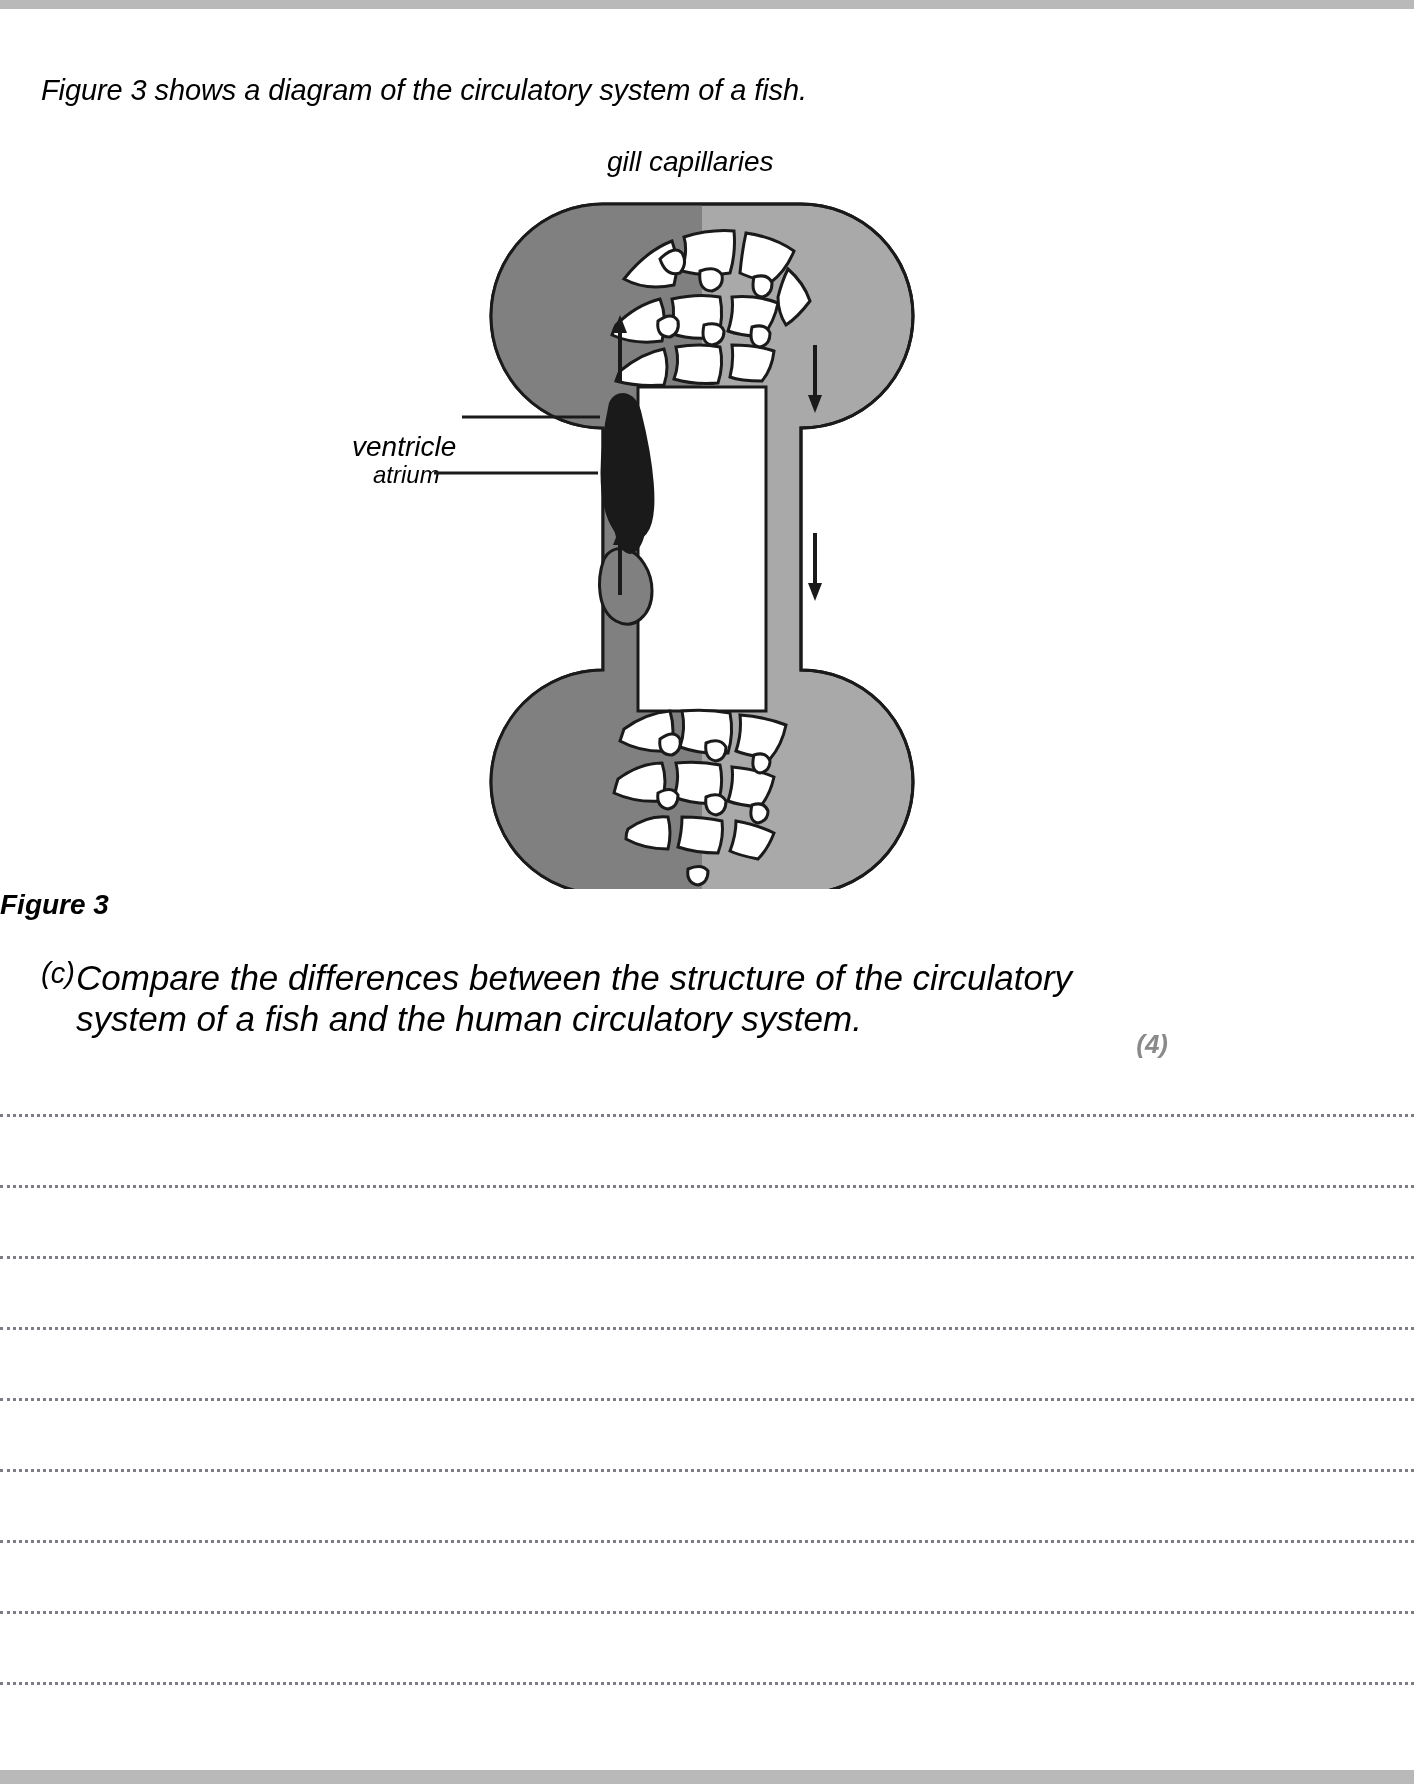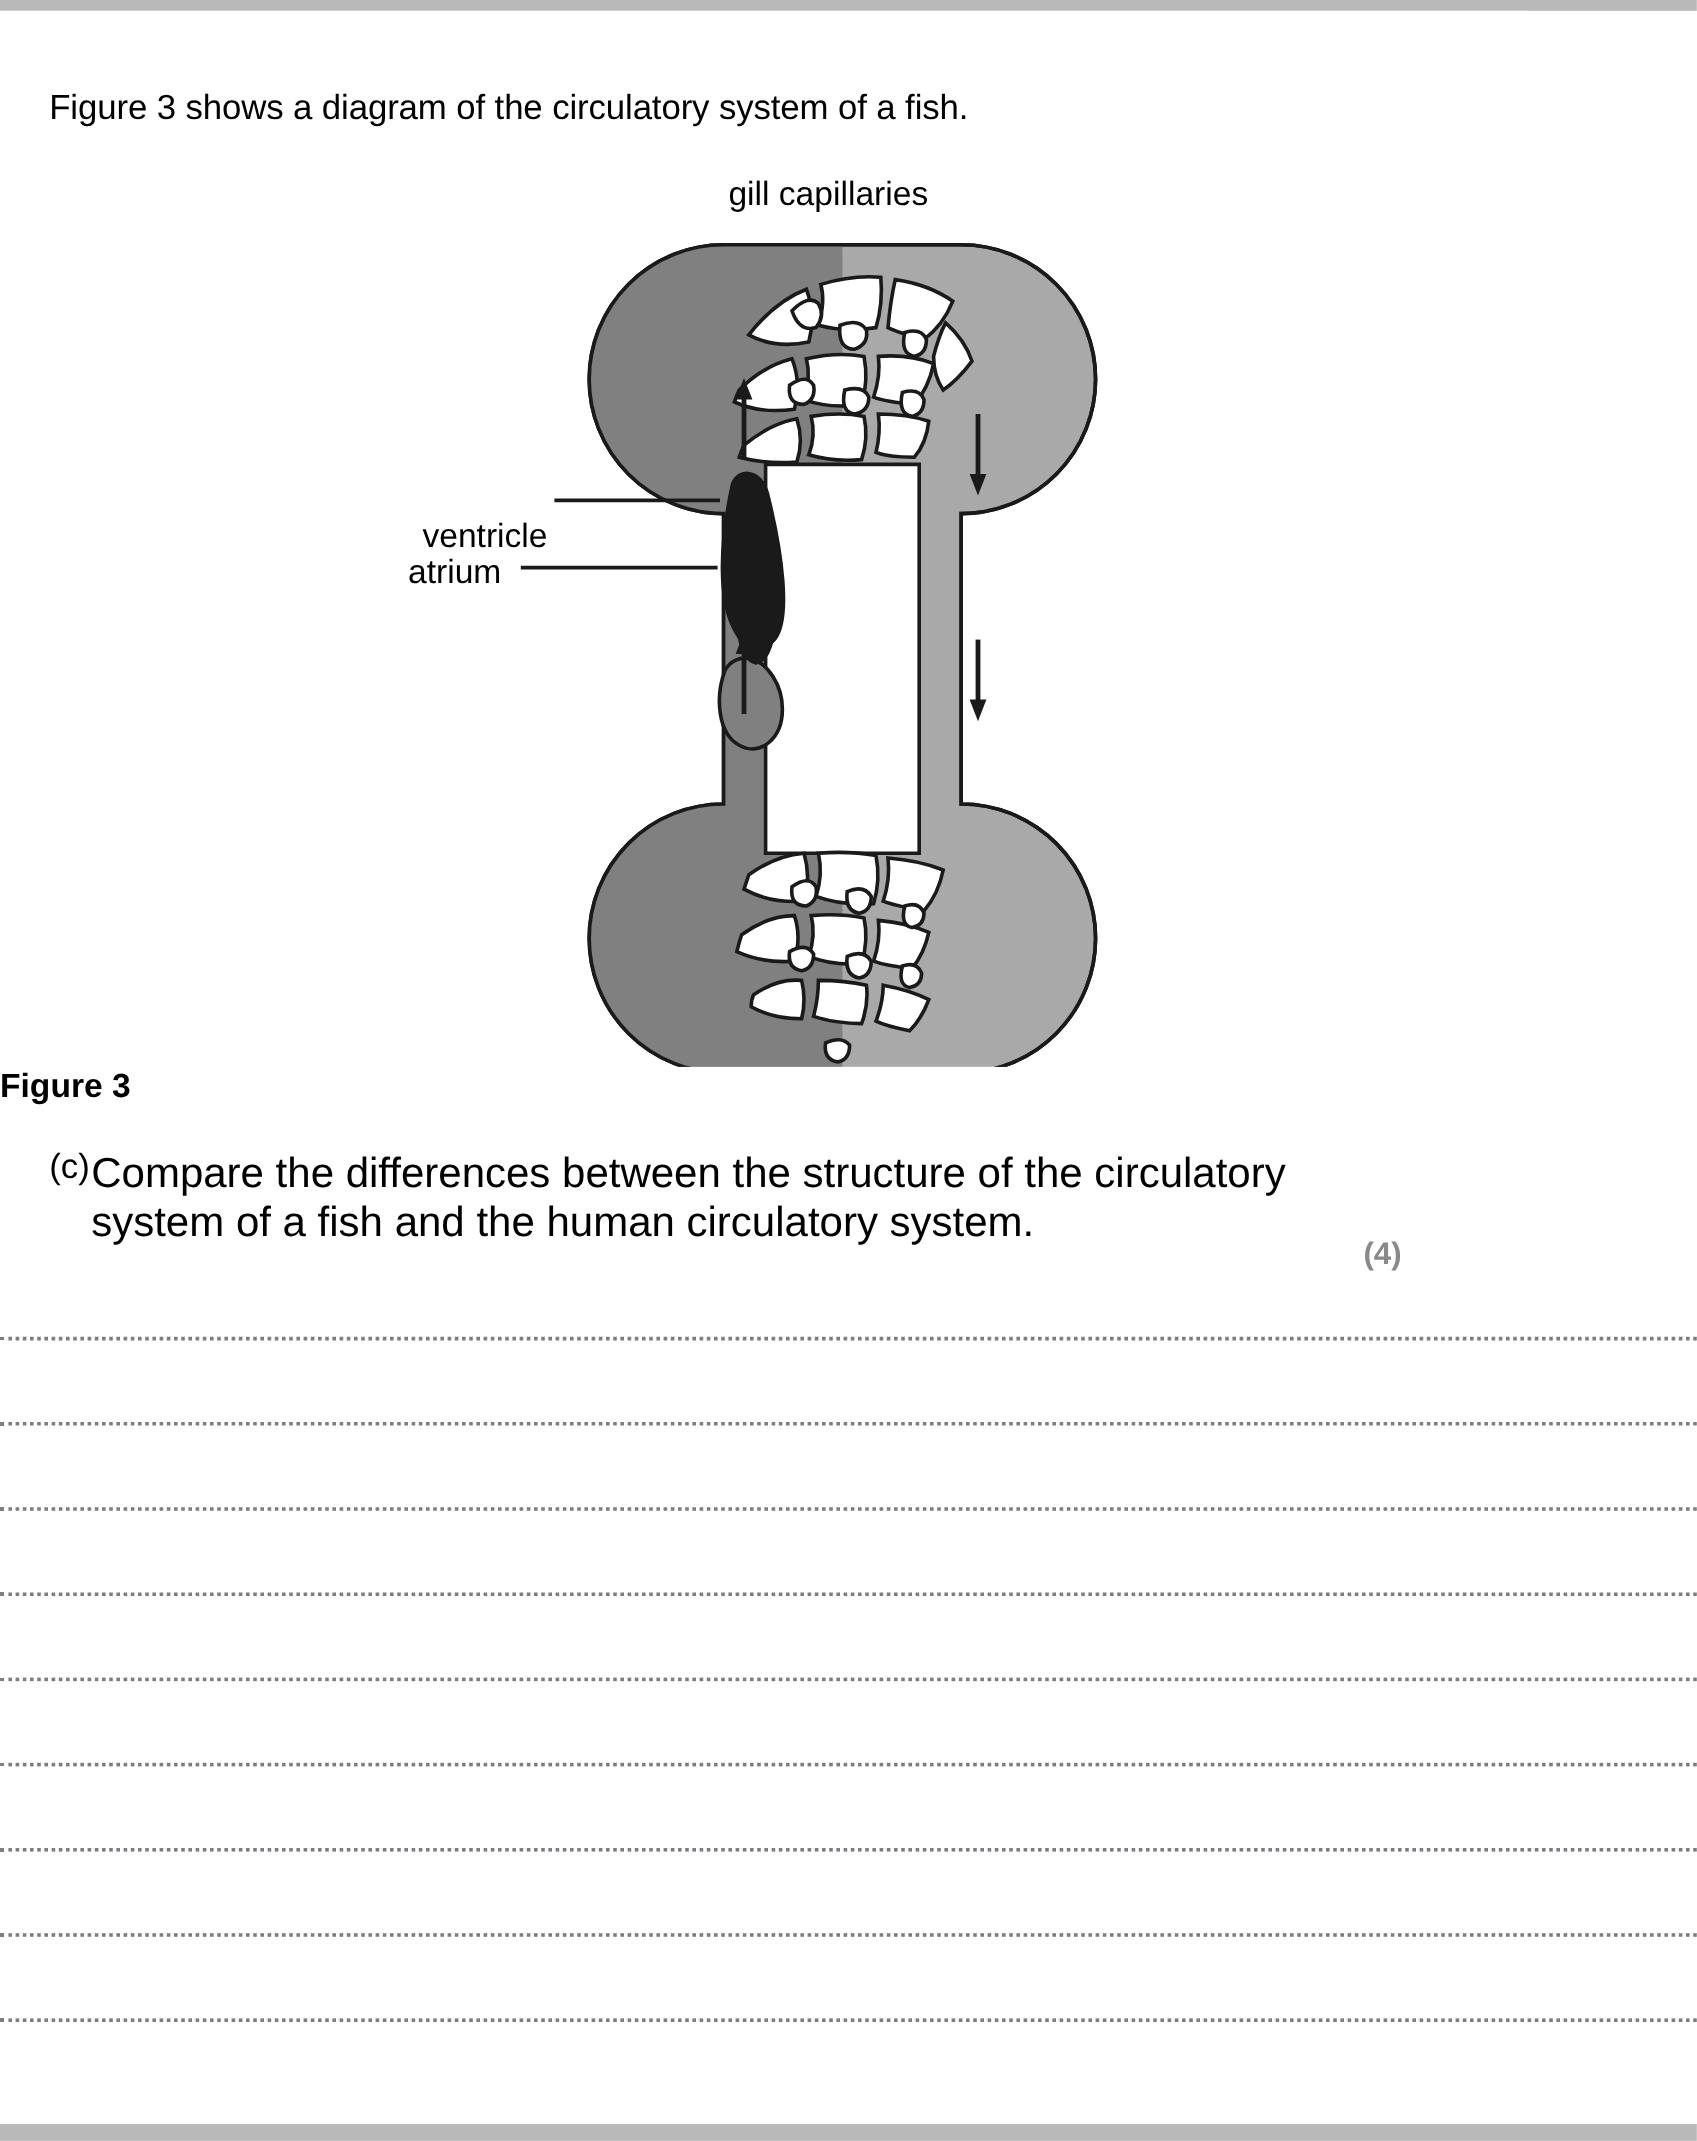--- a/index.html
+++ b/index.html
@@ -27,20 +27,21 @@
     position: absolute;
     left: 0; bottom: 0;
     width: 1414px; height: 14px;
     background: #b9b9b9;
   }
   .page-body {
     position: absolute;
     left: 0; top: 9px;
     width: 1274px; height: 1761px;
     background: #ffffff;
+    font-style: italic;
   }
 
   
   .intro-text {
     position: absolute;
     left: 41px; top: 65px;
     font-size: 29px;
     letter-spacing: -0.1px;
     white-space: nowrap;
   }
@@ -65,22 +66,22 @@
   }
   .label-ventricle {
     position: absolute;
     left: 352px; top: 278px;
     font-size: 28px;
     white-space: nowrap;
     margin-top: 24px;
   }
   .label-atrium {
     position: absolute;
-    left: 340px; top: 332px;
-    font-size: 28px;
+    left: 373px; top: 332px;
+    font-size: 24px;
     white-space: nowrap;
   }
   .figure-svg {
     position: absolute;
     left: 0; top: 0;
   }
   .figure-caption {
     position: absolute;
     left: 0; top: 760px;
     width: 1414px;

